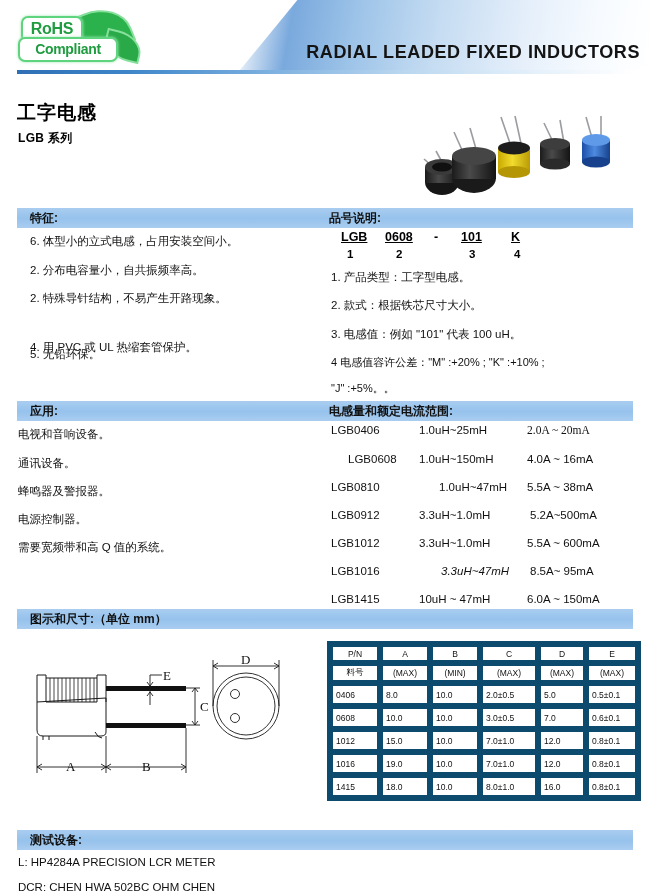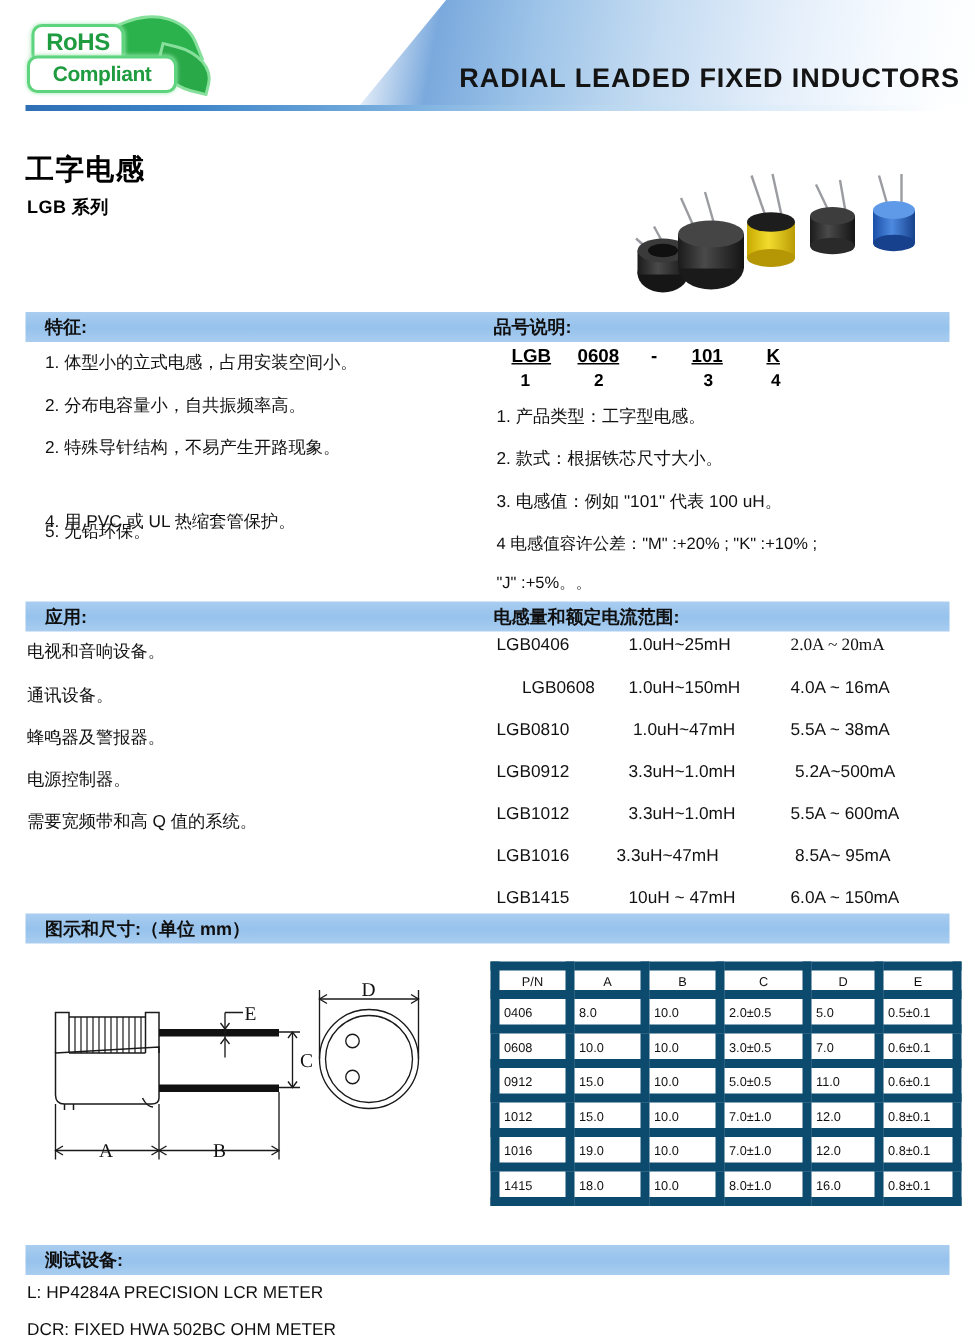--- a/index.html
+++ b/index.html
@@ -303,21 +303,21 @@
     <ellipse cx="194" cy="58" rx="14" ry="5.5" fill="#17418c"></ellipse>
     <ellipse cx="194" cy="36" rx="14" ry="6" fill="#5f9ae8"></ellipse>
   </svg>
 </div>
 
 <div class="bar" style="top:208px;">
   <div class="bar-label left">特征:</div>
   <div class="bar-label right">品号说明:</div>
 </div>
 
-<div class="txt" style="left:30px; top:234px;">1.  体型小的立式电感，占用安装空间小。</div>
+<div class="txt" style="left:30px; top:234px;">6.  体型小的立式电感，占用安装空间小。</div>
 <div class="txt" style="left:30px; top:263px;">2.  分布电容量小，自共振频率高。</div>
 <div class="txt" style="left:30px; top:291px;">2.  特殊导针结构，不易产生开路现象。</div>
 <div class="txt" style="left:30px; top:319px;margin-top:21px;">4.  用 PVC 或 UL 热缩套管保护。</div>
 <div class="txt" style="left:30px; top:347px;">5.  无铅环保。</div>
 
 <div class="pn-tok" style="left:341px; top:230px;">LGB</div>
 <div class="pn-tok" style="left:385px; top:230px;">0608</div>
 <div class="pn-dash" style="left:434px; top:230px;">-</div>
 <div class="pn-tok" style="left:461px; top:230px;">101</div>
 <div class="pn-tok" style="left:511px; top:230px;">K</div>
@@ -346,33 +346,33 @@
 
 <div class="rng-cell" style="left:331px; top:424px;">LGB0406</div>
 <div class="rng-cell" style="left:419px; top:424px;">1.0uH~25mH</div>
 <div class="rng-cell" style="left:527px; top:424px;font-family:Liberation Serif, serif;">2.0A ~ 20mA</div>
 
 <div class="rng-cell" style="left:331px; top:453px;padding-left:17px;">LGB0608</div>
 <div class="rng-cell" style="left:419px; top:453px;">1.0uH~150mH</div>
 <div class="rng-cell" style="left:527px; top:453px;">4.0A ~ 16mA</div>
 
 <div class="rng-cell" style="left:331px; top:481px;">LGB0810</div>
-<div class="rng-cell" style="left:422px; top:481px;">1.0uH~47mH</div>
+<div class="rng-cell" style="left:439px; top:481px;">1.0uH~47mH</div>
 <div class="rng-cell" style="left:527px; top:481px;">5.5A ~ 38mA</div>
 
 <div class="rng-cell" style="left:331px; top:509px;">LGB0912</div>
 <div class="rng-cell" style="left:419px; top:509px;">3.3uH~1.0mH</div>
 <div class="rng-cell" style="left:530px; top:509px;">5.2A~500mA</div>
 
 <div class="rng-cell" style="left:331px; top:537px;">LGB1012</div>
 <div class="rng-cell" style="left:419px; top:537px;">3.3uH~1.0mH</div>
 <div class="rng-cell" style="left:527px; top:537px;">5.5A ~ 600mA</div>
 
 <div class="rng-cell" style="left:331px; top:565px;">LGB1016</div>
-<div class="rng-cell" style="left:411px; top:565px;">3.3uH~47mH</div>
+<div class="rng-cell" style="left:441px; top:565px;font-style:italic;">3.3uH~47mH</div>
 <div class="rng-cell" style="left:530px; top:565px;">8.5A~ 95mA</div>
 
 <div class="rng-cell" style="left:331px; top:593px;">LGB1415</div>
 <div class="rng-cell" style="left:419px; top:593px;">10uH ~ 47mH</div>
 <div class="rng-cell" style="left:527px; top:593px;">6.0A ~ 150mA</div>
 
 <div class="bar" style="top:609px;">
   <div class="bar-label left">图示和尺寸:（单位 mm）</div>
 </div>
 
@@ -458,44 +458,44 @@
   <tbody>
       <tr>
     <td class="hd c0">P/N</td>
     <td class="hd c1">A</td>
     <td class="hd c2">B</td>
     <td class="hd c3">C</td>
     <td class="hd c4">D</td>
     <td class="hd c5">E</td>
   </tr>
   <tr>
+    <td class="hd">料号</td>
+    <td class="hd">(MAX)</td>
+    <td class="hd">(MIN)</td>
+    <td class="hd">(MAX)</td>
+    <td class="hd">(MAX)</td>
+    <td class="hd">(MAX)</td>
+  </tr>
+  <tr>
     <td>0406</td>
     <td>8.0</td>
     <td>10.0</td>
     <td>2.0±0.5</td>
     <td>5.0</td>
     <td>0.5±0.1</td>
   </tr>
   <tr>
     <td>0608</td>
     <td>10.0</td>
     <td>10.0</td>
     <td>3.0±0.5</td>
     <td>7.0</td>
     <td>0.6±0.1</td>
   </tr>
   <tr>
-    <td>0912</td>
-    <td>15.0</td>
-    <td>10.0</td>
-    <td>5.0±0.5</td>
-    <td>11.0</td>
-    <td>0.6±0.1</td>
-  </tr>
-  <tr>
     <td>1012</td>
     <td>15.0</td>
     <td>10.0</td>
     <td>7.0±1.0</td>
     <td>12.0</td>
     <td>0.8±0.1</td>
   </tr>
   <tr>
     <td>1016</td>
     <td>19.0</td>
@@ -512,13 +512,13 @@
     <td>16.0</td>
     <td>0.8±0.1</td>
   </tr>
 </tbody>
   </table>
 
 <div class="bar" style="top:830px;">
   <div class="bar-label left">测试设备:</div>
 </div>
 <div class="foot" style="left:18px; top:856px;">L: HP4284A PRECISION LCR METER</div>
-<div class="foot" style="left:18px; top:881px;">DCR: FIXED HWA 502BC OHM METER</div>
+<div class="foot" style="left:18px; top:881px;">DCR: CHEN HWA 502BC OHM CHEN</div>
 
 </body></html>

